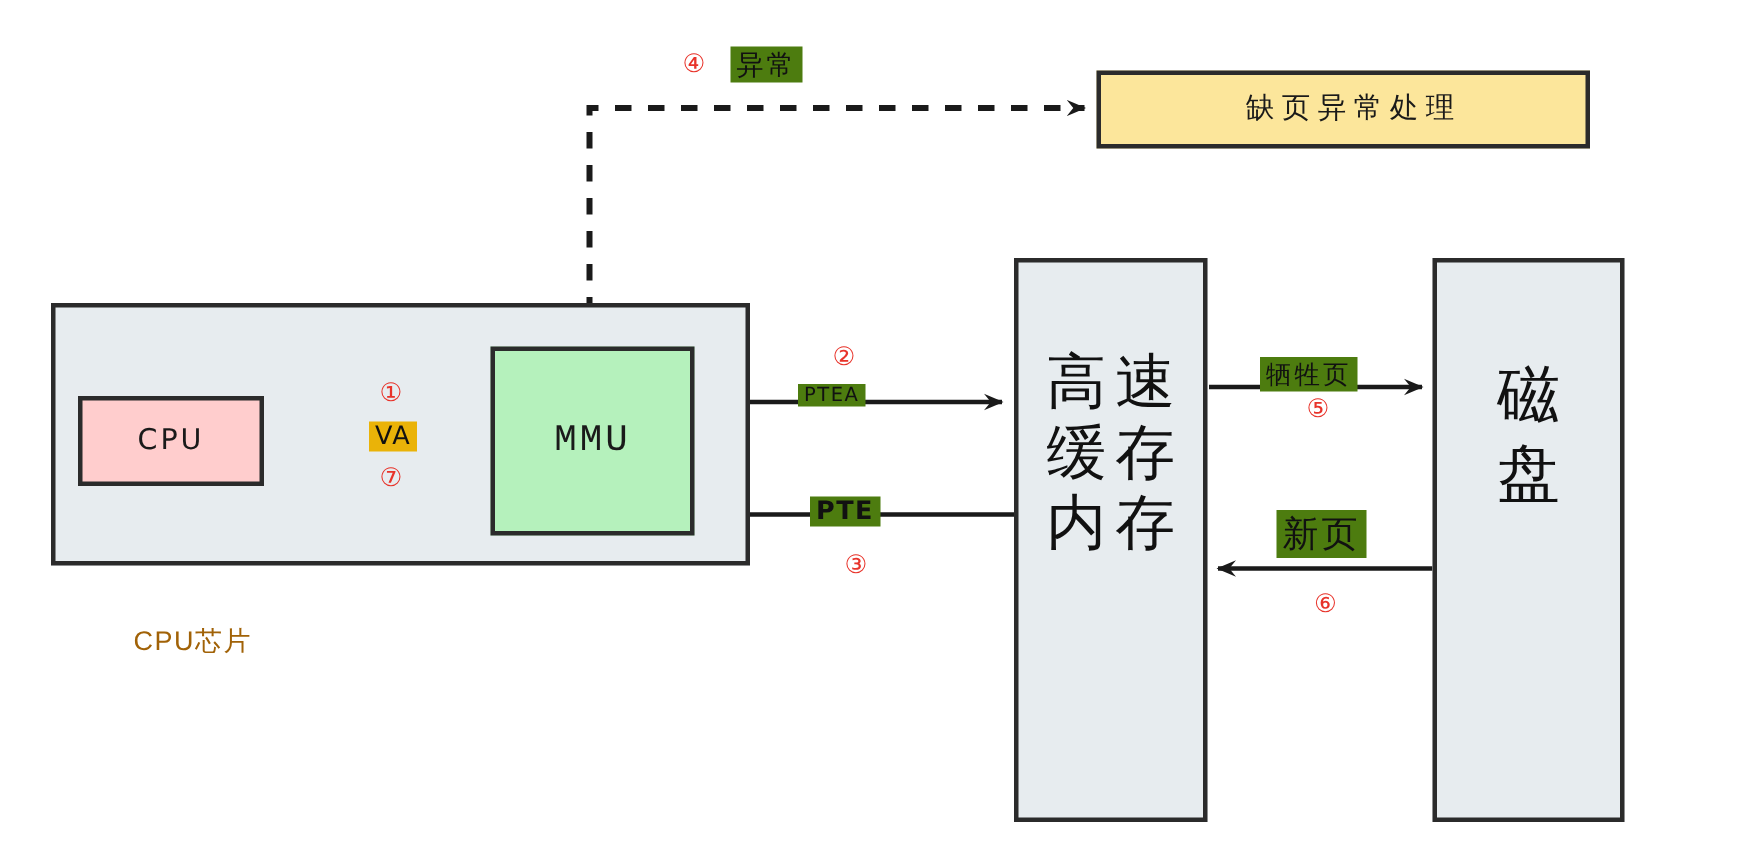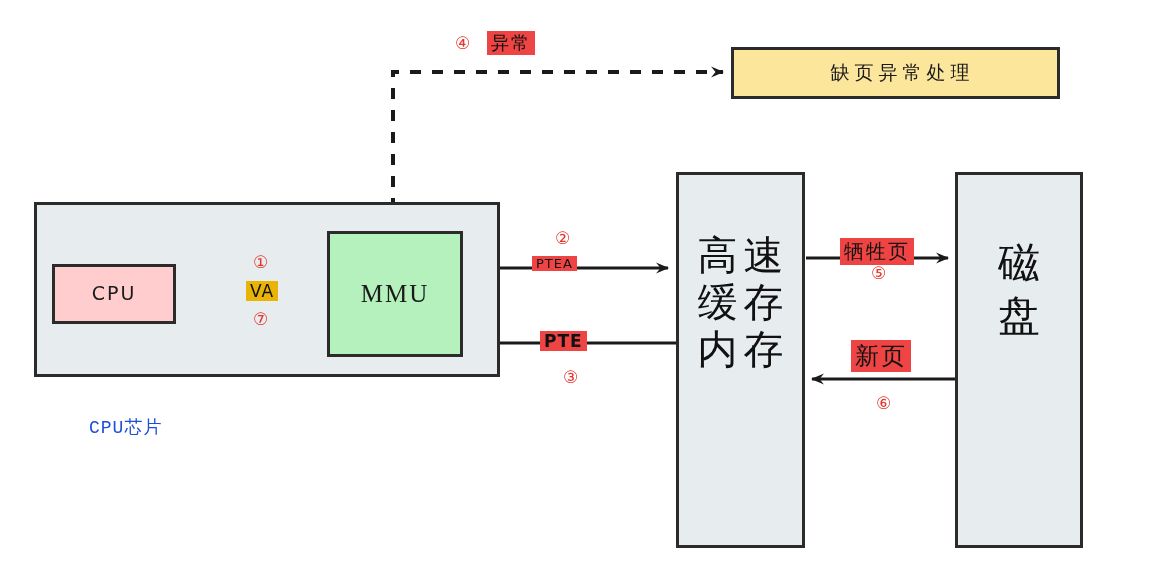--- a/index.html
+++ b/index.html
@@ -4,47 +4,47 @@
 <style>
   html,body{margin:0;padding:0;background:#ffffff;}
   body{width:1162px;height:576px;overflow:hidden;font-family:"Liberation Sans","DejaVu Sans",sans-serif;}
   #stage{position:relative;width:1162px;height:576px;background:#fff;}
   svg.layer{position:absolute;left:0;top:0;width:1162px;height:576px;}
 
   .box{position:absolute;box-sizing:border-box;border:3px solid #2b2b2b;display:flex;align-items:center;justify-content:center;}
   .box .lbl{color:#1a1a1a;line-height:1.05;text-align:center;white-space:pre-line;}
 
   #cpu-chip{left:34px;top:202px;width:466px;height:175px;background:#e7ecef;display:block;}
-  #cpu-chip-title{position:absolute;left:52px;top:210px;color:#1d4ed8;font-size:18px;letter-spacing:1px;font-family:Liberation Mono, monospace;}
+  #cpu-chip-title{position:absolute;left:52px;top:210px;color:#a16207;font-size:18px;letter-spacing:1px;font-family:Liberation Sans, sans-serif;}
 
   #cpu-box{left:52px;top:264px;width:124px;height:60px;background:#ffcdcd;}
   #cpu-box .lbl{font-size:19px;letter-spacing:2px;font-family:"DejaVu Sans",sans-serif;}
 
   #mmu-box{left:327px;top:231px;width:136px;height:126px;background:#b5f1bc;}
-  #mmu-box .lbl{font-size:25px;letter-spacing:2px;font-family:Liberation Serif, serif;}
+  #mmu-box .lbl{font-size:25px;letter-spacing:2px;font-family:Liberation Mono, monospace;}
 
   #fault-box{left:731px;top:47px;width:329px;height:52px;background:#fce69b;}
   #fault-box .lbl{font-size:19px;letter-spacing:5px;font-family:"DejaVu Sans",sans-serif;padding-left:14px;}
 
   #cache-box{left:676px;top:172px;width:129px;height:376px;background:#e7ecef;align-items:flex-start;}
   #cache-grid{margin-top:58px;display:grid;grid-template-columns:auto auto;gap:2px 6px;}
   #cache-grid span{font-size:40px;line-height:1.12;color:#111;font-family:"DejaVu Sans",sans-serif;}
 
   #disk-box{left:955px;top:172px;width:128px;height:376px;background:#e7ecef;align-items:flex-start;}
   #disk-stack{margin-top:62px;display:flex;flex-direction:column;align-items:center;}
   #disk-stack span{font-size:42px;line-height:1.25;color:#111;font-family:"DejaVu Sans",sans-serif;}
 
-  .edge-label{position:absolute;color:#111;background:#ef4444;padding:0 4px;font-family:"DejaVu Sans",sans-serif;white-space:nowrap;}
+  .edge-label{position:absolute;color:#111;background:#4d7c0f;padding:0 4px;font-family:"DejaVu Sans",sans-serif;white-space:nowrap;}
   .step{position:absolute;color:#e8332a;font-size:17px;font-family:"DejaVu Sans",sans-serif;white-space:nowrap;}
 
   #lbl-va{left:246px;top:281px;font-size:17px;letter-spacing:1px;background:#eab308;}
   #lbl-ptea{left:532px;top:256px;font-size:13px;letter-spacing:1px;}
   #lbl-pte{left:540px;top:331px;font-size:17px;letter-spacing:1px;font-weight:bold;}
   #lbl-exception{left:487px;top:31px;font-size:18px;letter-spacing:2px;}
-  #lbl-victim{left:840px;top:238px;font-size:20px;letter-spacing:2px;}
+  #lbl-victim{left:840px;top:238px;font-size:17px;letter-spacing:2px;}
   #lbl-newpage{left:851px;top:340px;font-size:24px;letter-spacing:2px;}
 
   #step-1{left:253px;top:252px;}
   #step-7{left:253px;top:309px;}
   #step-2{left:555px;top:228px;}
   #step-3{left:563px;top:367px;}
   #step-4{left:455px;top:33px;}
   #step-5{left:871px;top:263px;}
   #step-6{left:876px;top:393px;}
 </style>

